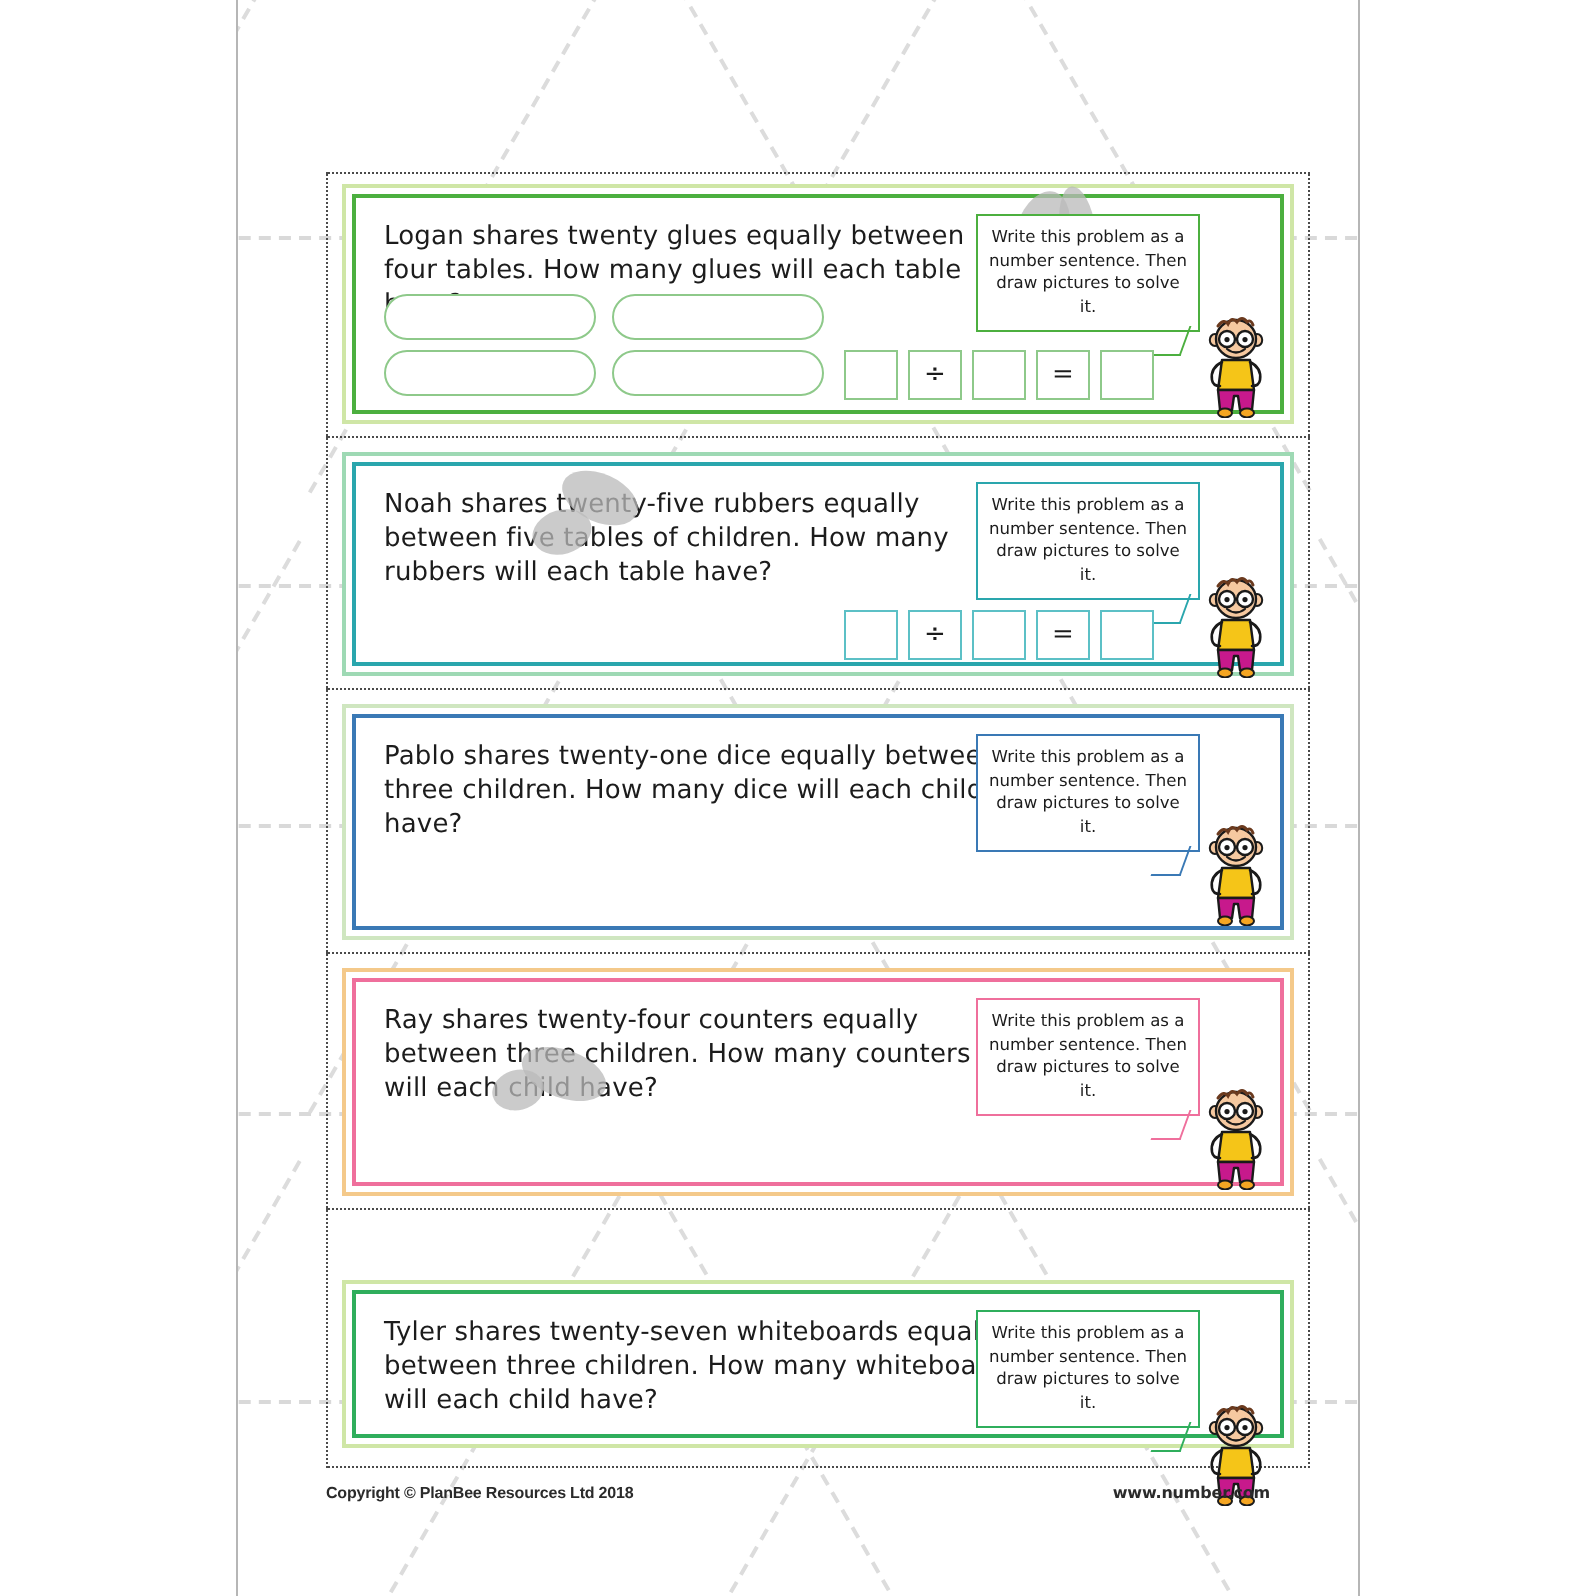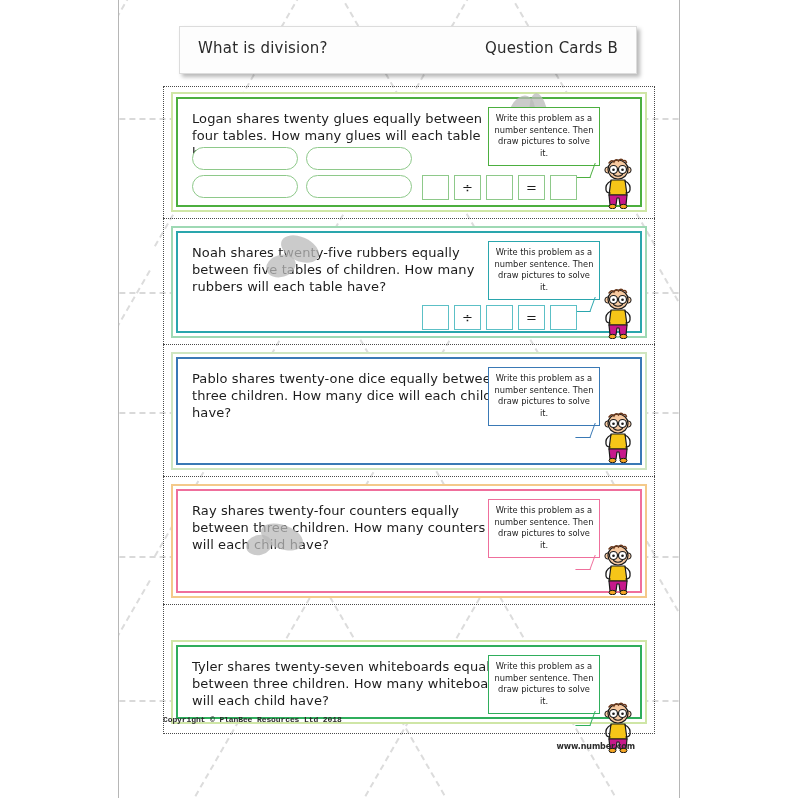--- a/index.html
+++ b/index.html
@@ -129,22 +129,22 @@
     border:1.4px solid;
     background:#ffffff;
     box-sizing:border-box;
     display:flex;align-items:center;justify-content:center;
     font-family:"DejaVu Sans", sans-serif;
     font-size:13px;color:#1c1c1c;
   }
 
   
   #footer-left{
-    position:absolute;left:44px;top:715px;
-    font-family:Liberation Mono, monospace;
+    position:absolute;left:44px;top:742px;
+    font-family:Liberation Sans, sans-serif;
     font-size:8px;font-weight:bold;color:#2b2b2b;
     letter-spacing:-.1px;
   }
   #footer-right{
     position:absolute;right:44px;top:742px;
     font-family:"DejaVu Sans", sans-serif;
     font-size:8px;font-weight:bold;color:#2b2b2b;
     letter-spacing:-.1px;
   }
 
@@ -173,24 +173,20 @@
   <div class="wm wm-d" style="left:370px;top:270px;transform:rotate(-30deg);"></div>
   <div class="wm wm-d" style="left:370px;top:270px;transform:rotate(30deg);"></div>
   <div class="wm wm-d" style="left:540px;top:270px;transform:rotate(-30deg);"></div>
   <div class="wm wm-d" style="left:30px;top:580px;transform:rotate(30deg);"></div>
   <div class="wm wm-d" style="left:200px;top:580px;transform:rotate(-30deg);"></div>
   <div class="wm wm-d" style="left:200px;top:580px;transform:rotate(30deg);"></div>
   <div class="wm wm-d" style="left:370px;top:580px;transform:rotate(-30deg);"></div>
   <div class="wm wm-d" style="left:370px;top:580px;transform:rotate(30deg);"></div>
   <div class="wm wm-d" style="left:540px;top:580px;transform:rotate(-30deg);"></div>
 
-  <div id="titlebar">
-    <div class="t-left">What is division?</div>
-    <div class="t-right">Question Cards B</div>
-  </div>
 
   <div id="cutregion"></div>
 
   <div class="cut-sep" style="top:218px;"></div>
   <div class="cut-sep" style="top:344px;"></div>
   <div class="cut-sep" style="top:476px;"></div>
   <div class="cut-sep" style="top:604px;"></div>
 
   <div class="card" id="c1" style="top: 92px; height: 120px; border: 2.5px solid rgb(207, 230, 166);">
     <div class="card-inner" style="border: 2px solid rgb(76, 175, 63);">

